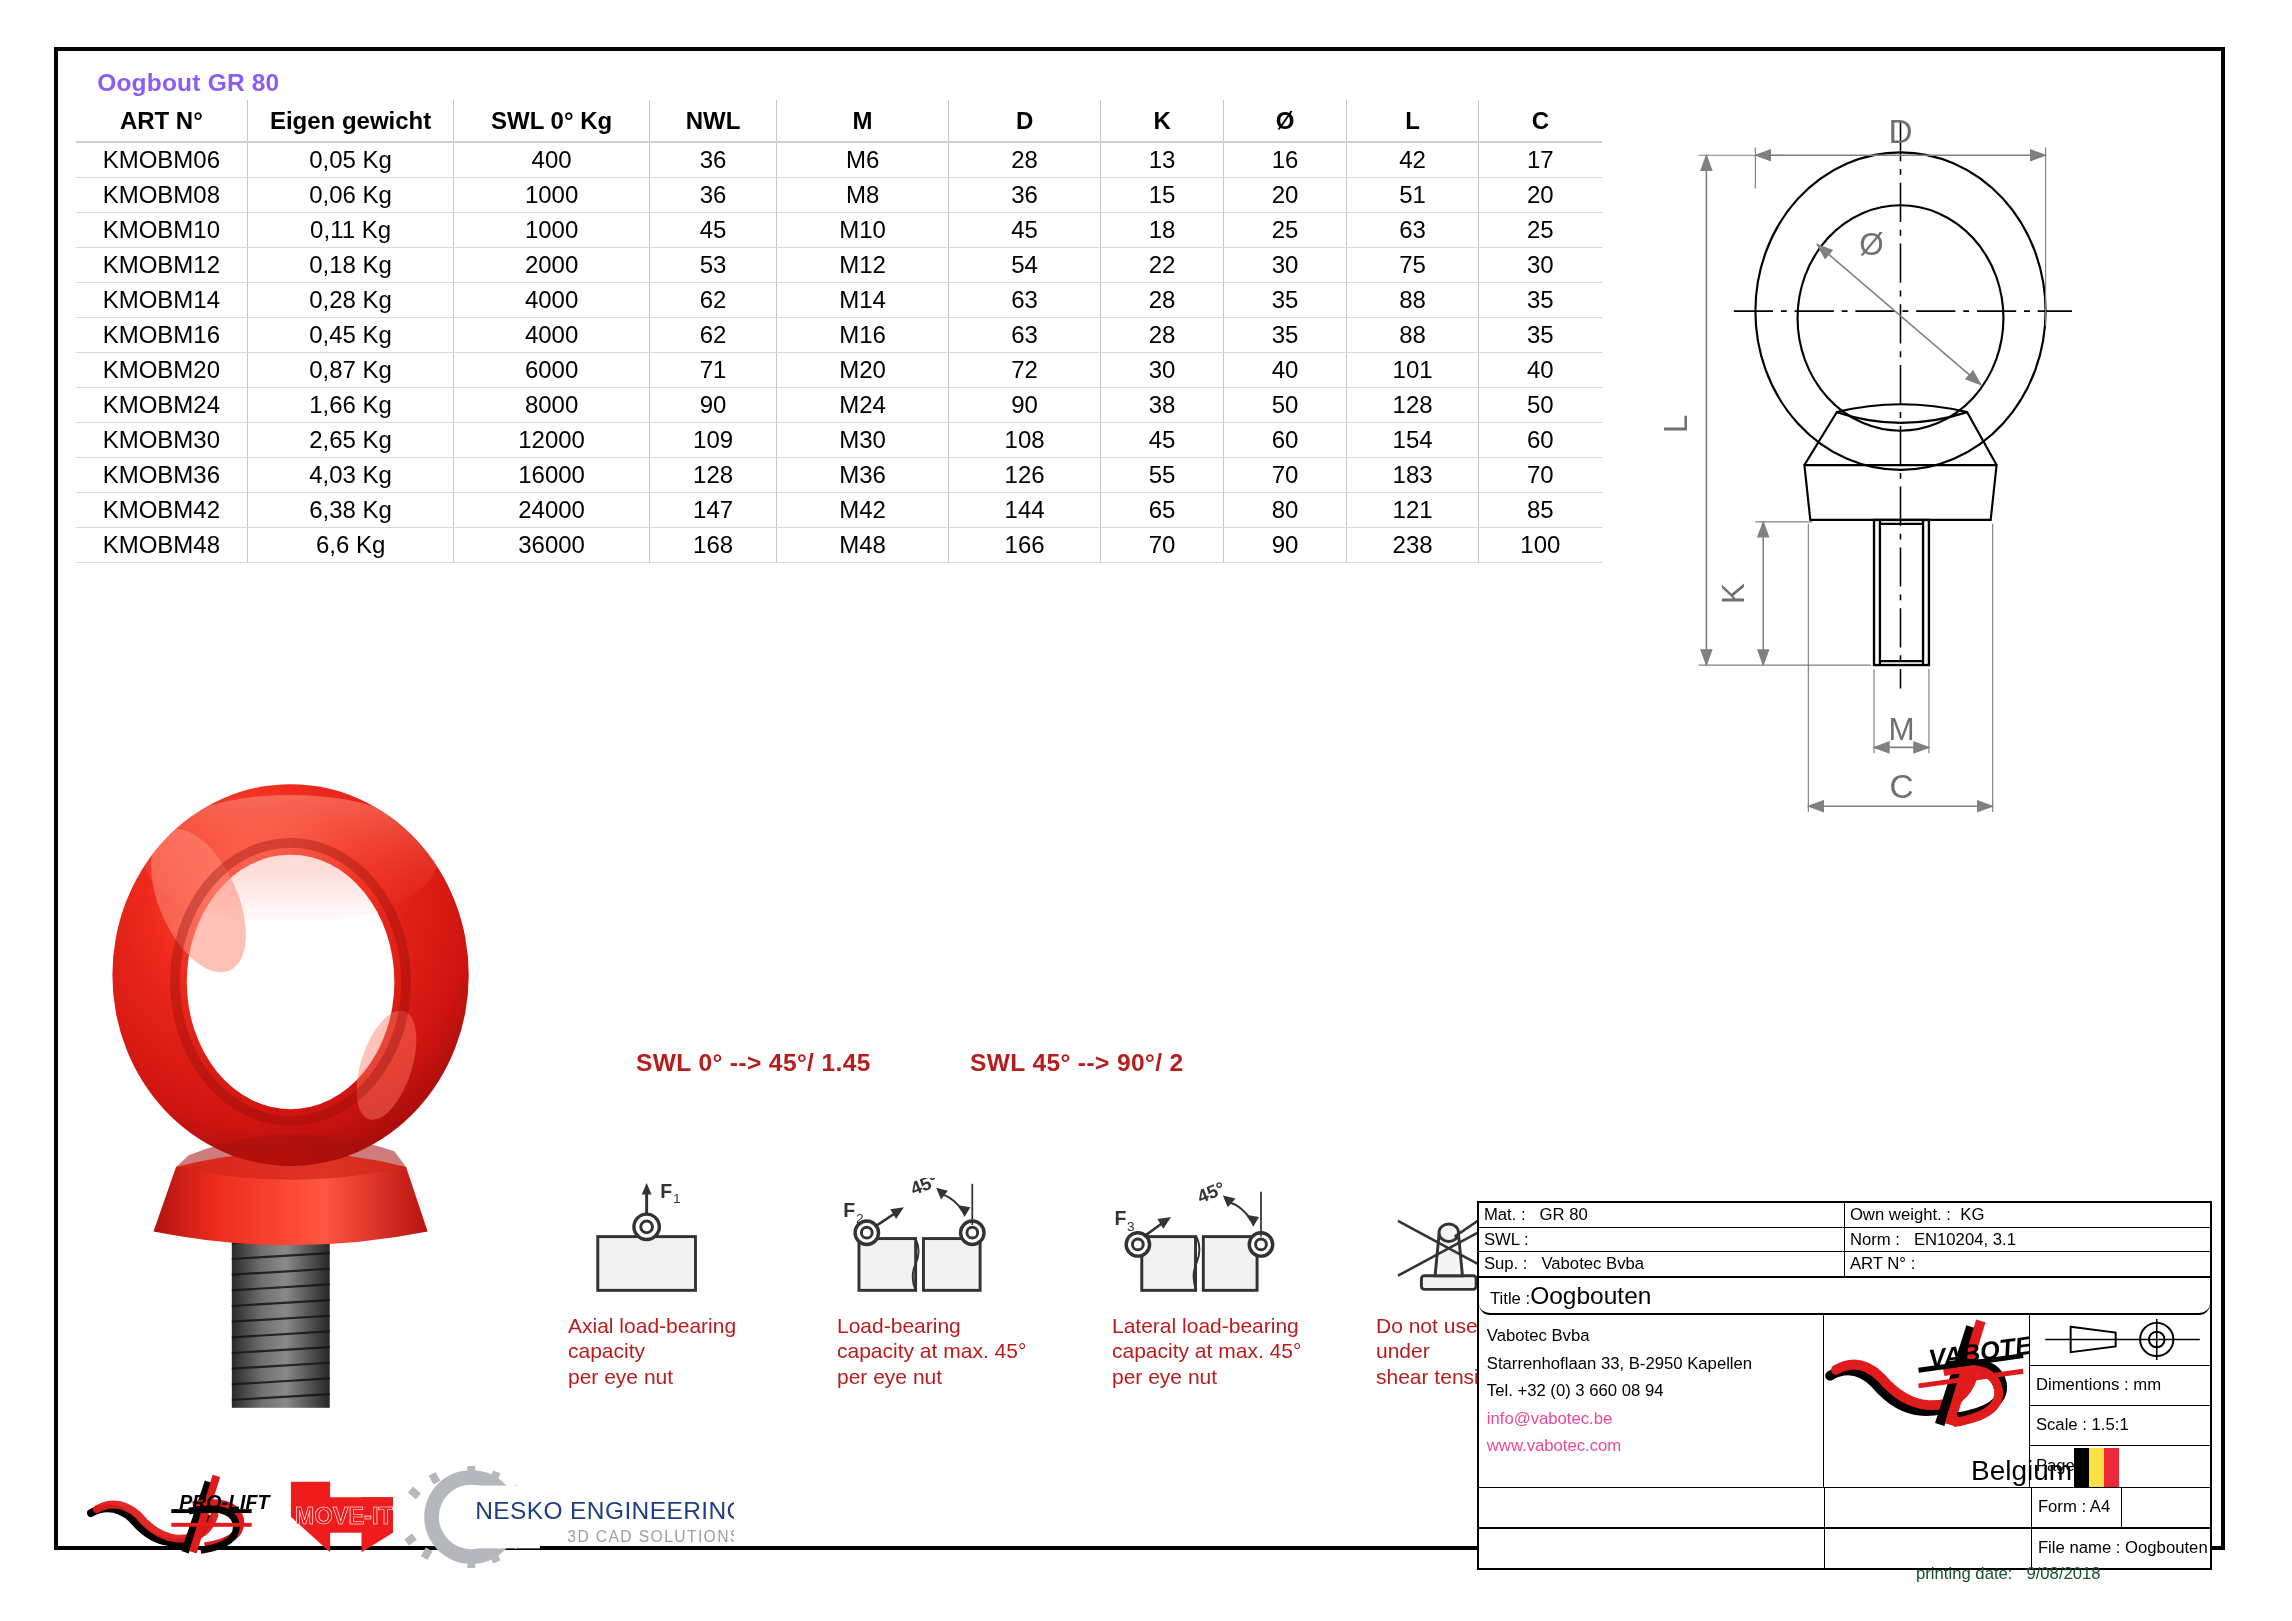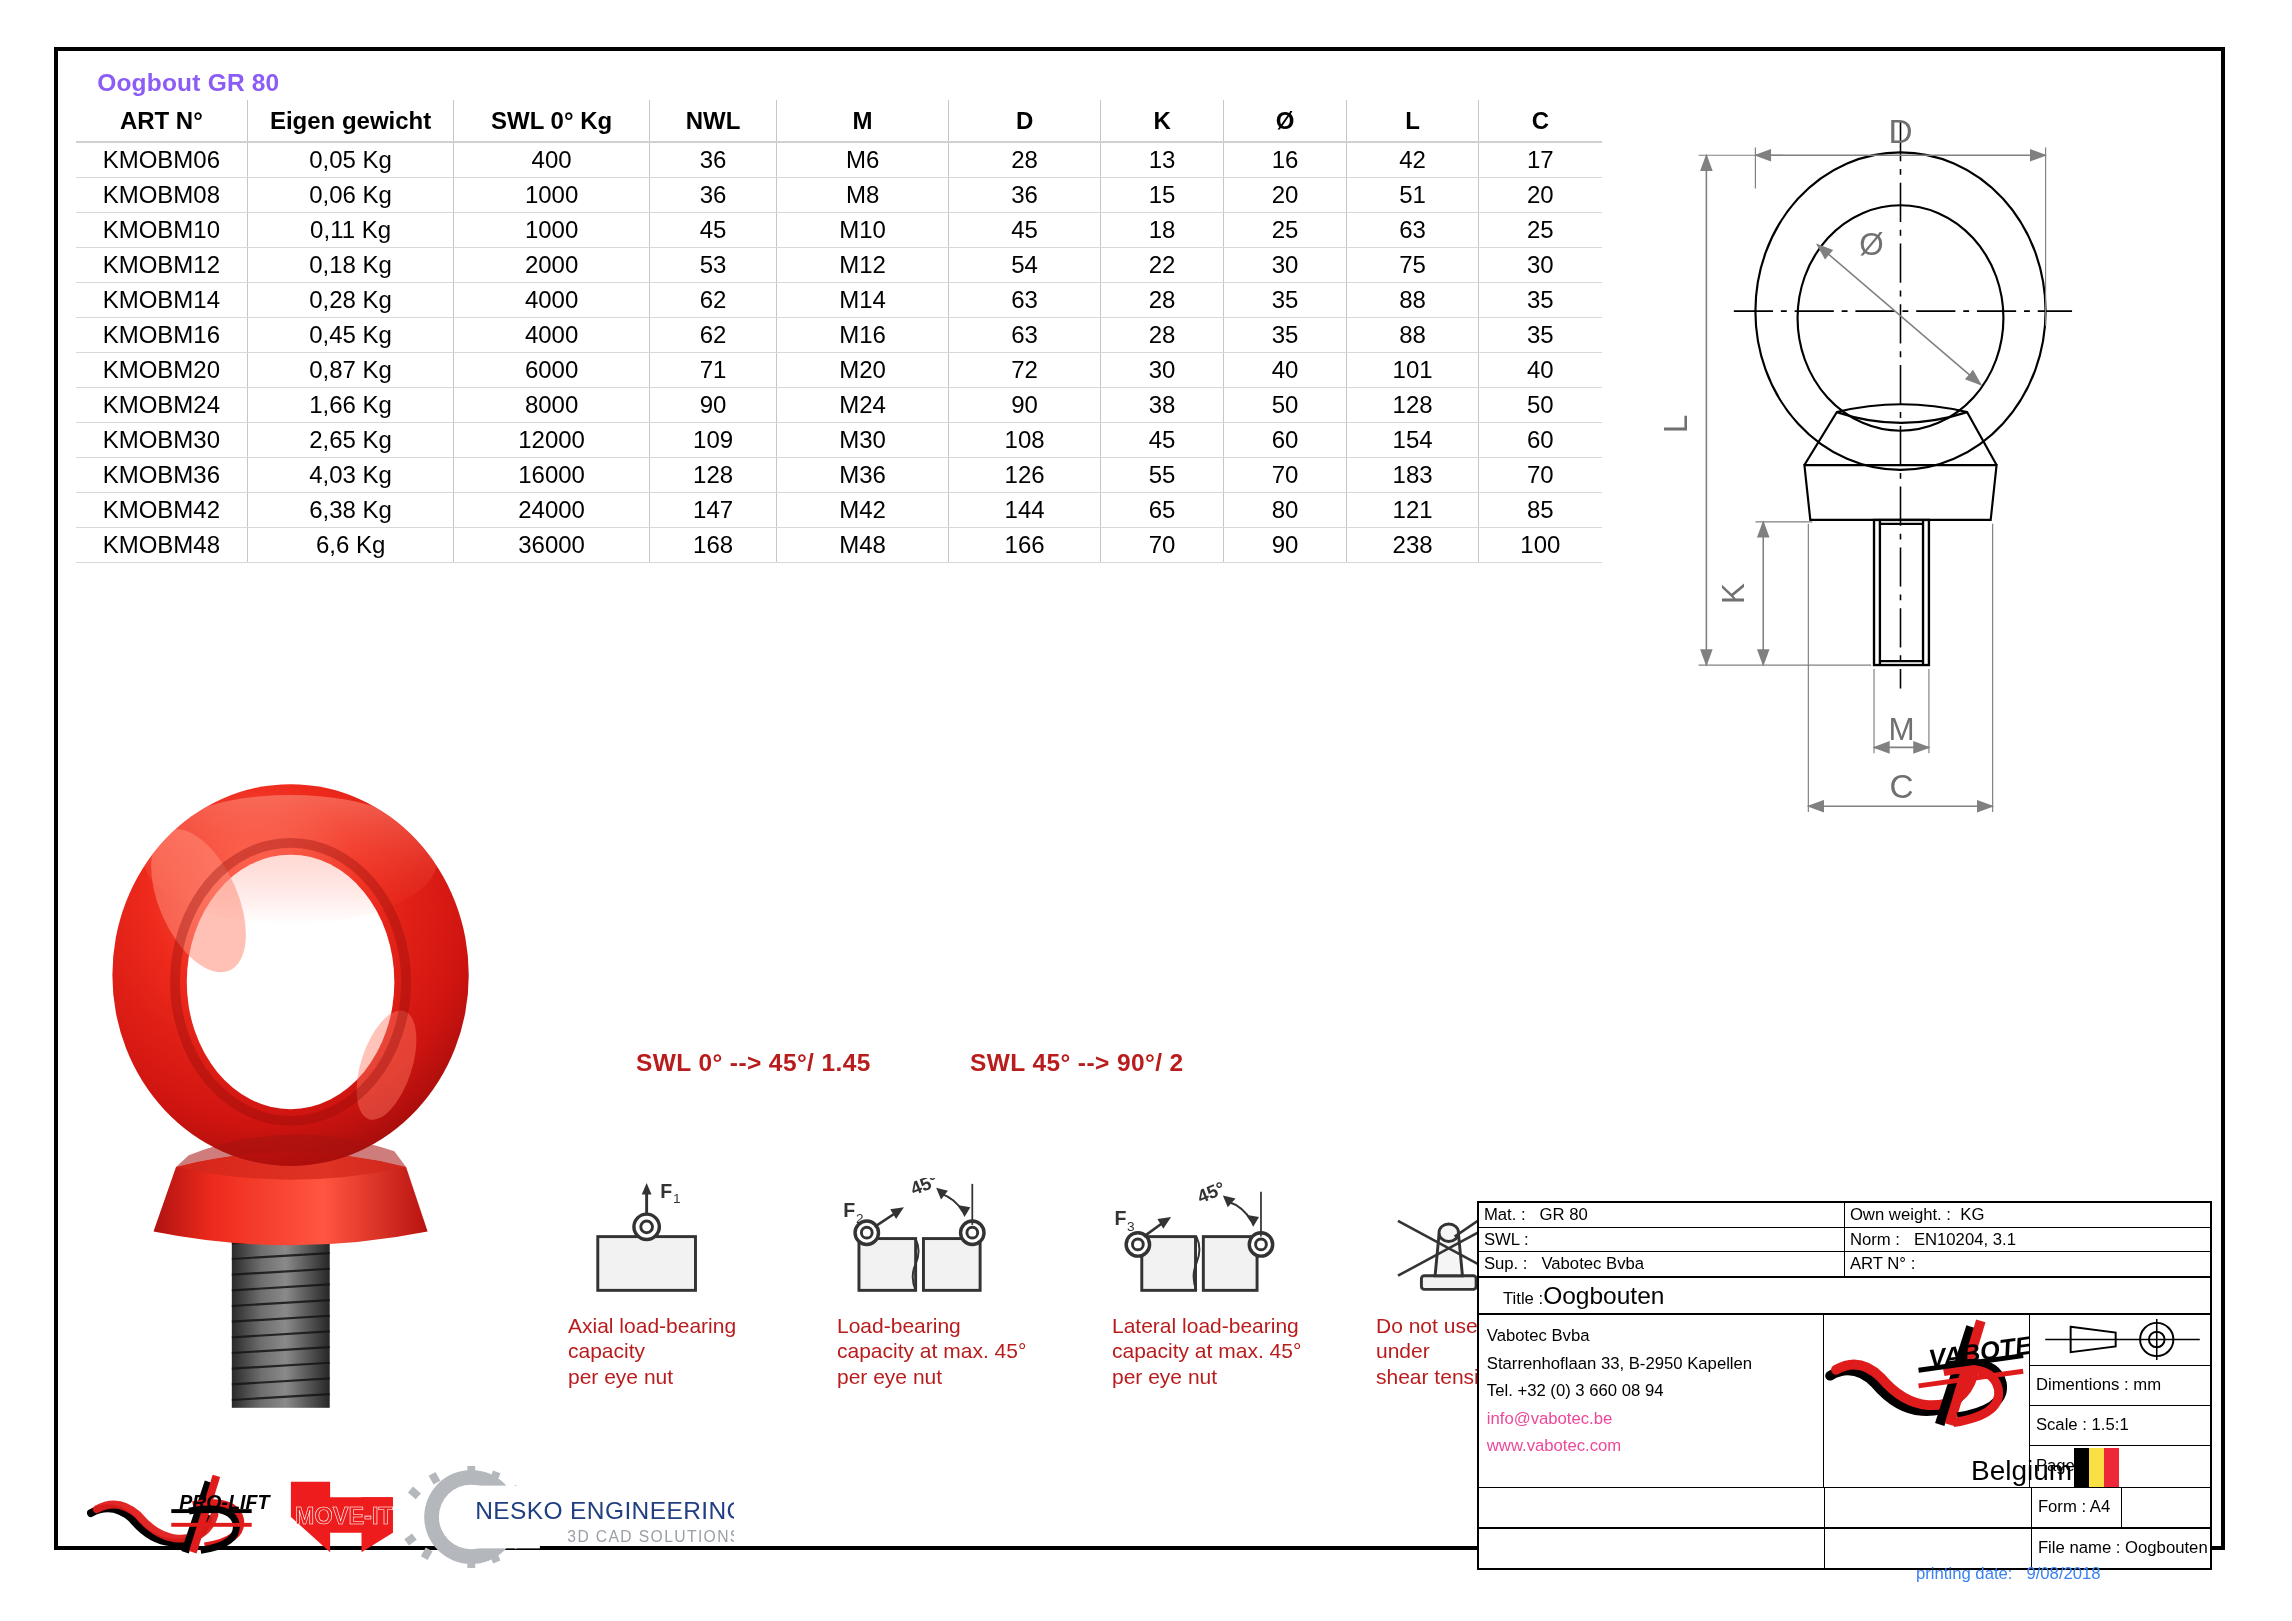--- a/index.html
+++ b/index.html
@@ -42,39 +42,39 @@
   #eng-drawing{position:absolute;left:1568px;top:9.8px;width:598px;height:863px;}
 
   
   #title-block{position:absolute;left:1419px;top:1150px;width:735px;border:2.9px solid #000;box-sizing:border-box;background:#fff;}
   .tb-grid{display:flex;border-bottom:2.9px solid #000;}
   .tb-cell{flex:1;border-right:1px solid #000;box-sizing:border-box;}
   .tb-cell:last-child{border-right:none;}
   .tb-line{font-size:16.7px;height:23.5px;line-height:23.5px;border-bottom:1px solid #000;padding-left:4.9px;white-space:nowrap;overflow:hidden;}
   .tb-line:last-child{border-bottom:none;}
   .tb-line .lbl{display:inline-block;}
-  #tb-title-row{height:35px;line-height:35px;border-bottom:2.9px solid #000;padding-left:24px;font-size:16.7px;}
+  #tb-title-row{height:35px;line-height:35px;border-bottom:2.9px solid #000;padding-left:11px;font-size:16.7px;border-radius:11px;}
   #tb-title-row .big{font-size:24.5px;}
   #tb-lower{display:flex;height:172px;}
   #tb-addr{width:345px;border-right:1px solid #000;box-sizing:border-box;padding:7.8px 0 0 7.8px;}
   #tb-addr div{font-size:16.7px;line-height:27.4px;white-space:nowrap;}
   #tb-addr .link{color:#ec4899;}
   #tb-logo{width:206px;position:relative;border-right:1px solid #000;box-sizing:border-box;}
   #tb-right{flex:1;display:flex;flex-direction:column;}
   #tb-right .r{border-bottom:1px solid #000;box-sizing:border-box;font-size:16.7px;padding-left:5.9px;display:flex;align-items:center;}
   #tb-proj{height:51px;justify-content:center;}
   #tb-right .r:last-child{border-bottom:none;}
   #belgium-wrap{position:absolute;left:147px;bottom:0px;display:flex;align-items:flex-end;}
   #belgium-wrap .bl-text{font-size:28px;line-height:33px;}
   .flag{width:45px;height:39px;display:flex;margin-left:2px;}
   .flag i{flex:1;display:block;}
   #form-row{display:flex;height:39px;border-bottom:1px solid #000;}
   #fname-row{display:flex;height:39px;}
 
-  #printing-date{position:absolute;left:1916px;top:1564px;font-size:16.7px;color:#3b82f6;white-space:nowrap;}
+  #printing-date{position:absolute;left:1916px;top:1564px;font-size:16.7px;color:#14532d;white-space:nowrap;}
 </style>
 </head>
 <body>
 
 <div id="sheet">
 
   <div id="spec-table">
     <div id="spec-title">Oogbout GR 80</div>
     <table class="spec">
       <colgroup>

